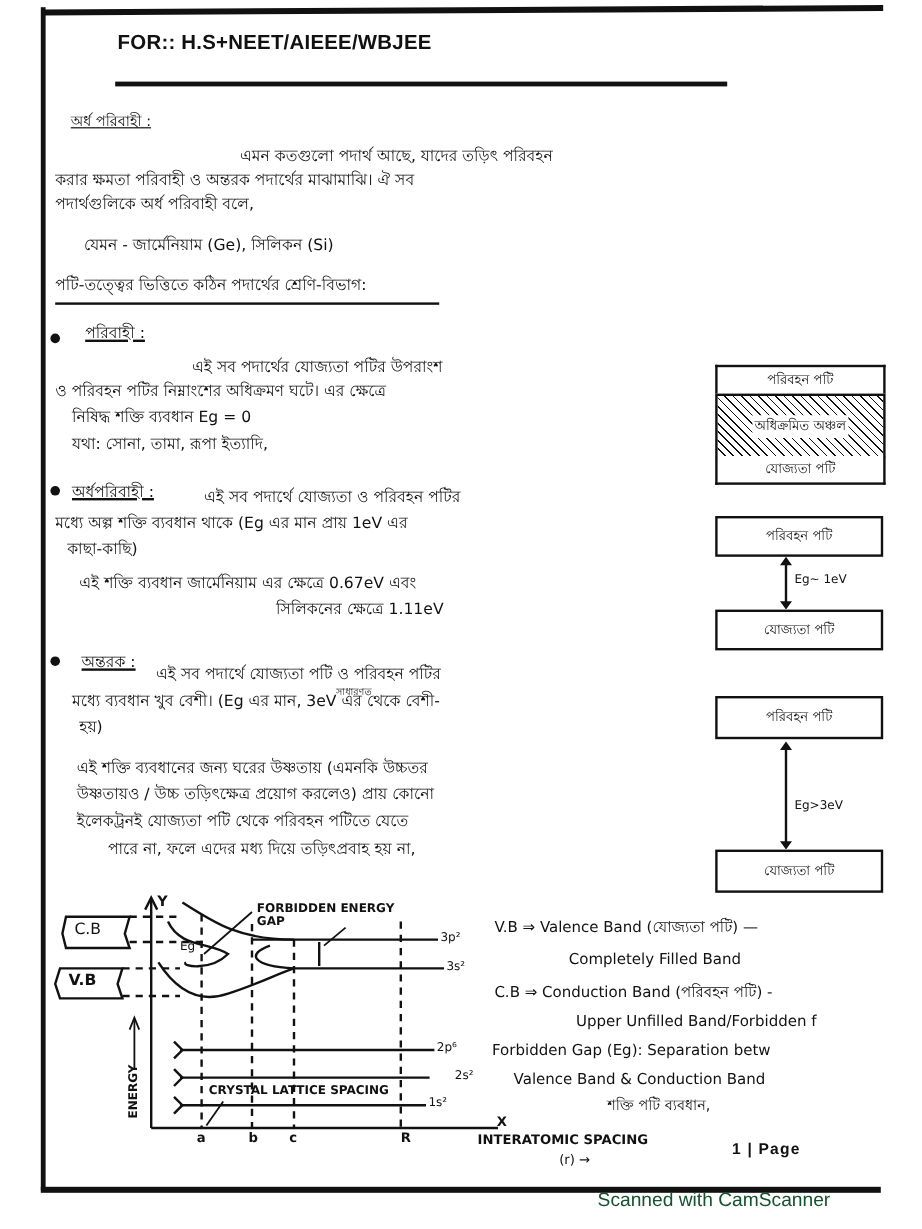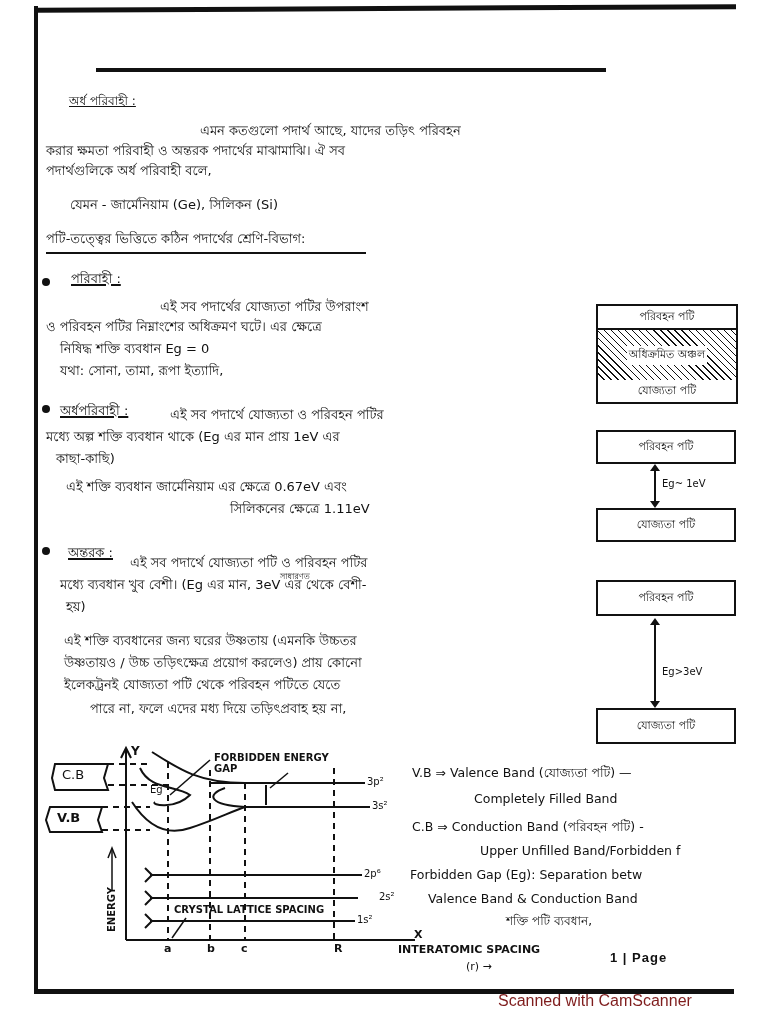--- a/index.html
+++ b/index.html
@@ -15,35 +15,36 @@
   .bullet { position:absolute; width:8px; height:8px; border-radius:50%; background:#111; }
   .box { position:absolute; border:2px solid #111; background:#fff; font-size:11px; display:flex; align-items:center; justify-content:center;margin-left:18px; }
   .hatch { background: repeating-linear-gradient(45deg, #fff 0 4px, #111 4px 5px); }
   .arrow-v { position:absolute; width:2px; background:#111; }
   .arrow-v::before, .arrow-v::after { content:""; position:absolute; left:-4px; border-left:5px solid transparent; border-right:5px solid transparent; }
   .arrow-v::before { top:-2px; border-bottom:7px solid #111; }
   .arrow-v::after { bottom:-2px; border-top:7px solid #111; }
   .eg-label { position:absolute; font-size:10px; }
   .diagram { position:absolute; left:0; top:740px; width:420px; height:240px; }
   .footer-page { position:absolute; left:610px; top:950px; font-family:"Liberation Sans", sans-serif; font-weight:bold; font-size:13px; letter-spacing:1px; }
-  .scanner { position:absolute; left:498px; top:992px; font-family:"Liberation Sans", sans-serif; font-size:16px; color:#7f1d1d; }
+  .scanner { position:absolute; left:498px; top:992px; font-family:"Liberation Sans", sans-serif; font-size:16px; color:#14532d; }
   .sect-rule { position:absolute; left:46px; top:252px; width:320px; height:2px; background:#111; }
 </style>
 </head>
 <body>
 
 <div class="page-border-top"></div>
 <div class="page-border-left"></div>
 <div class="page-border-bottom"></div>
 
 <div class="header">
+  <div class="h1">FOR:: H.S+NEET/AIEEE/WBJEE</div>
 </div>
 <div class="header-rule"></div>
 
-<div class="hand u" style="left:69px;top:92px;font-size:12px;text-decoration:underline;">অর্ধ পরিবাহী :</div>
+<div class="hand u" style="left:59px;top:92px;font-size:12px;text-decoration:underline;">অর্ধ পরিবাহী :</div>
 <div class="hand" style="left:200px;top:122px;">এমন কতগুলো পদার্থ আছে, যাদের তড়িৎ পরিবহন</div>
 <div class="hand" style="left:46px;top:142px;">করার ক্ষমতা পরিবাহী ও অন্তরক পদার্থের মাঝামাঝি। ঐ সব</div>
 <div class="hand" style="left:46px;top:162px;">পদার্থগুলিকে অর্ধ পরিবাহী বলে,</div>
 <div class="hand" style="left:70px;top:196px;">যেমন - জার্মেনিয়াম (Ge), সিলিকন (Si)</div>
 <div class="hand" style="left:46px;top:230px;">পটি-তত্ত্বের ভিত্তিতে কঠিন পদার্থের শ্রেণি-বিভাগ:</div>
 <div class="sect-rule"></div>
 
 <div class="bullet" style="left:42px;top:278px;"></div>
 <div class="hand u" style="left:60px;top:270px;margin-left:11px;">পরিবাহী :</div>
 <div class="hand" style="left:160px;top:298px;">এই সব পদার্থের যোজ্যতা পটির উপরাংশ</div>

